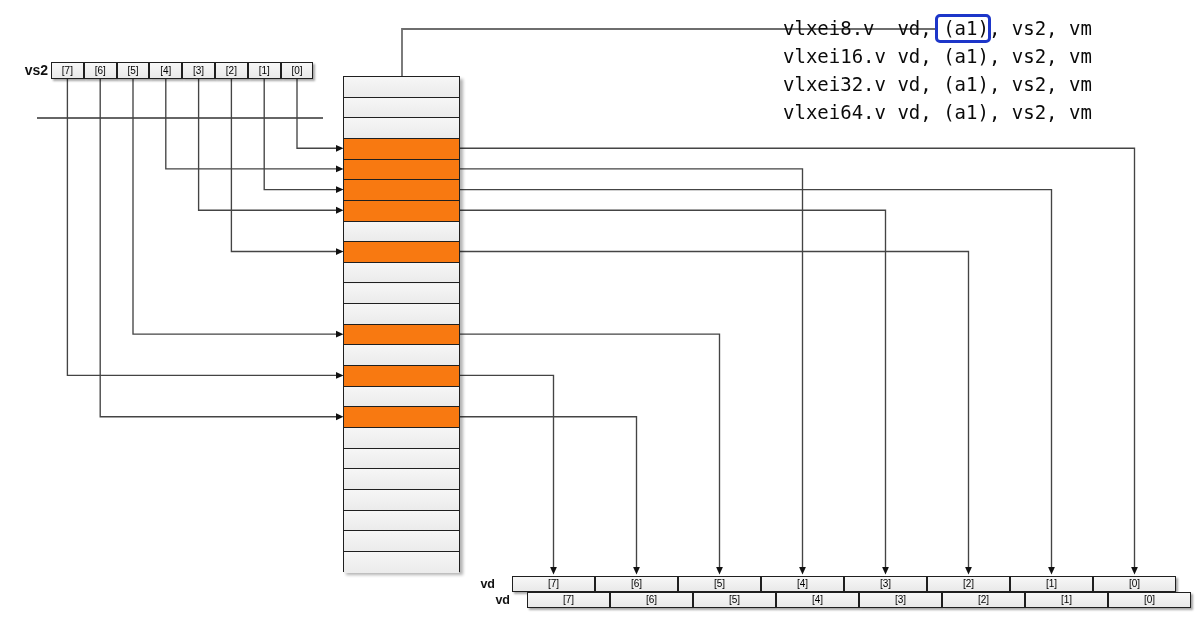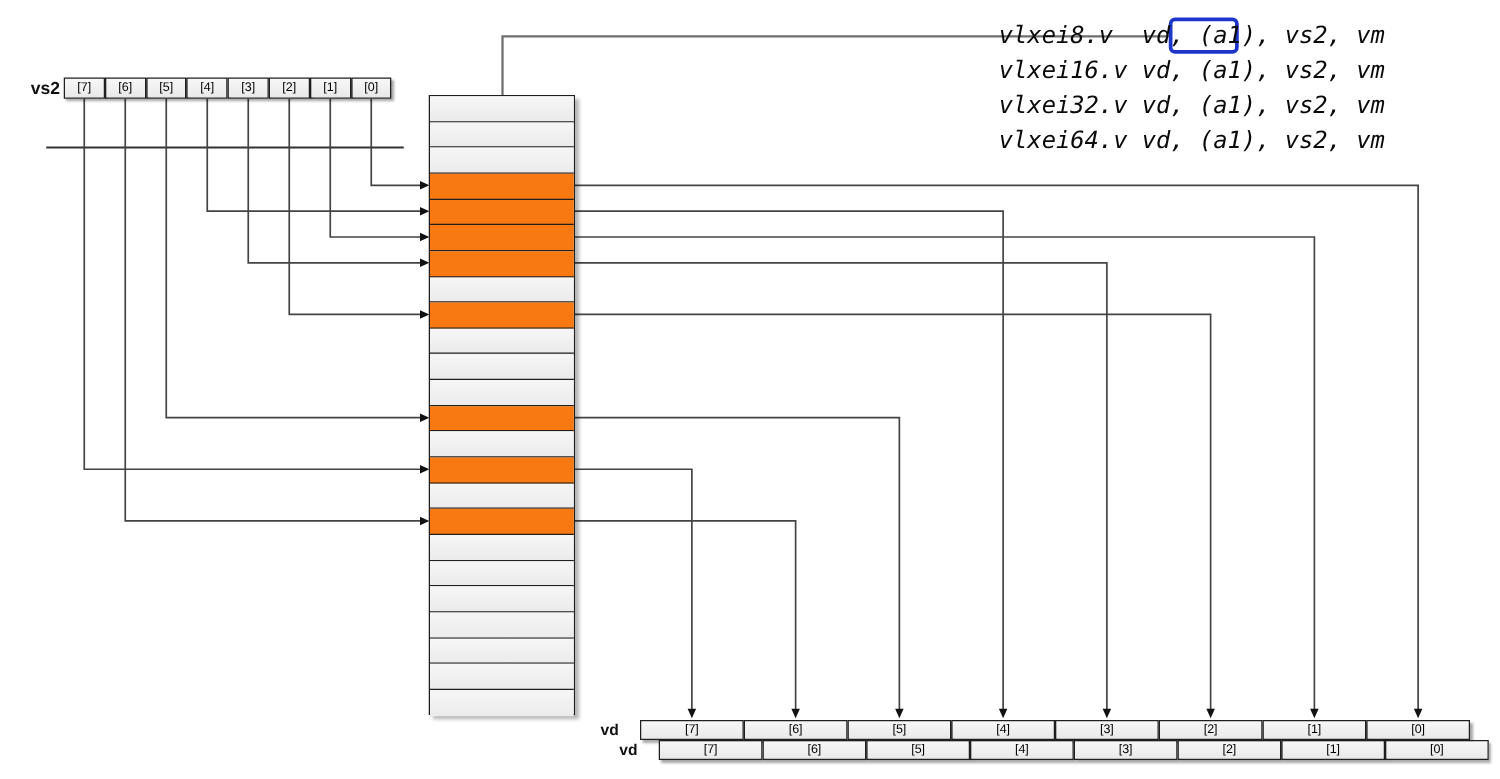--- a/index.html
+++ b/index.html
@@ -24,21 +24,21 @@
     background:#efefef;box-shadow:3px 3px 3px rgba(0,0,0,0.3);z-index:2;
   }
   .mem-row{position:absolute;box-sizing:border-box;left:0;width:100%;
     border-bottom:1.3px solid #1f1f1f;background:linear-gradient(#f6f6f6,#ebebeb);}
   .mem-row.last{border-bottom:none;}
   .mem-row.hl{background:var(--orange);}
   #memory-label{position:absolute;left:330px;top:45px;width:120px;text-align:center;
     font-weight:bold;font-size:13.5px;color:#14532d;z-index:2;margin-top:35px;}
   #asm{position:absolute;left:783px;top:0;z-index:3;
     font-family:"DejaVu Sans Mono", monospace;font-size:19px;color:#0a0a0a;}
-  .asm-line{position:absolute;left:16px;height:28px;line-height:28px;white-space:pre;font-style:italic;}
+  .asm-line{position:absolute;left:0;height:28px;line-height:28px;white-space:pre;}
   #a1-box{position:absolute;left:935px;top:14px;width:56px;height:29px;
     box-sizing:border-box;border:3.5px solid var(--blue);border-radius:5px;z-index:2;}
 </style>
 </head>
 <body>
 
 <div id="stage" style="--orange: #f87911; --blue: #1d36c9;">
 
   <svg id="lines">
       <polyline points="37,118 323,118" fill="none" stroke="#333" stroke-width="1.5"></polyline>

